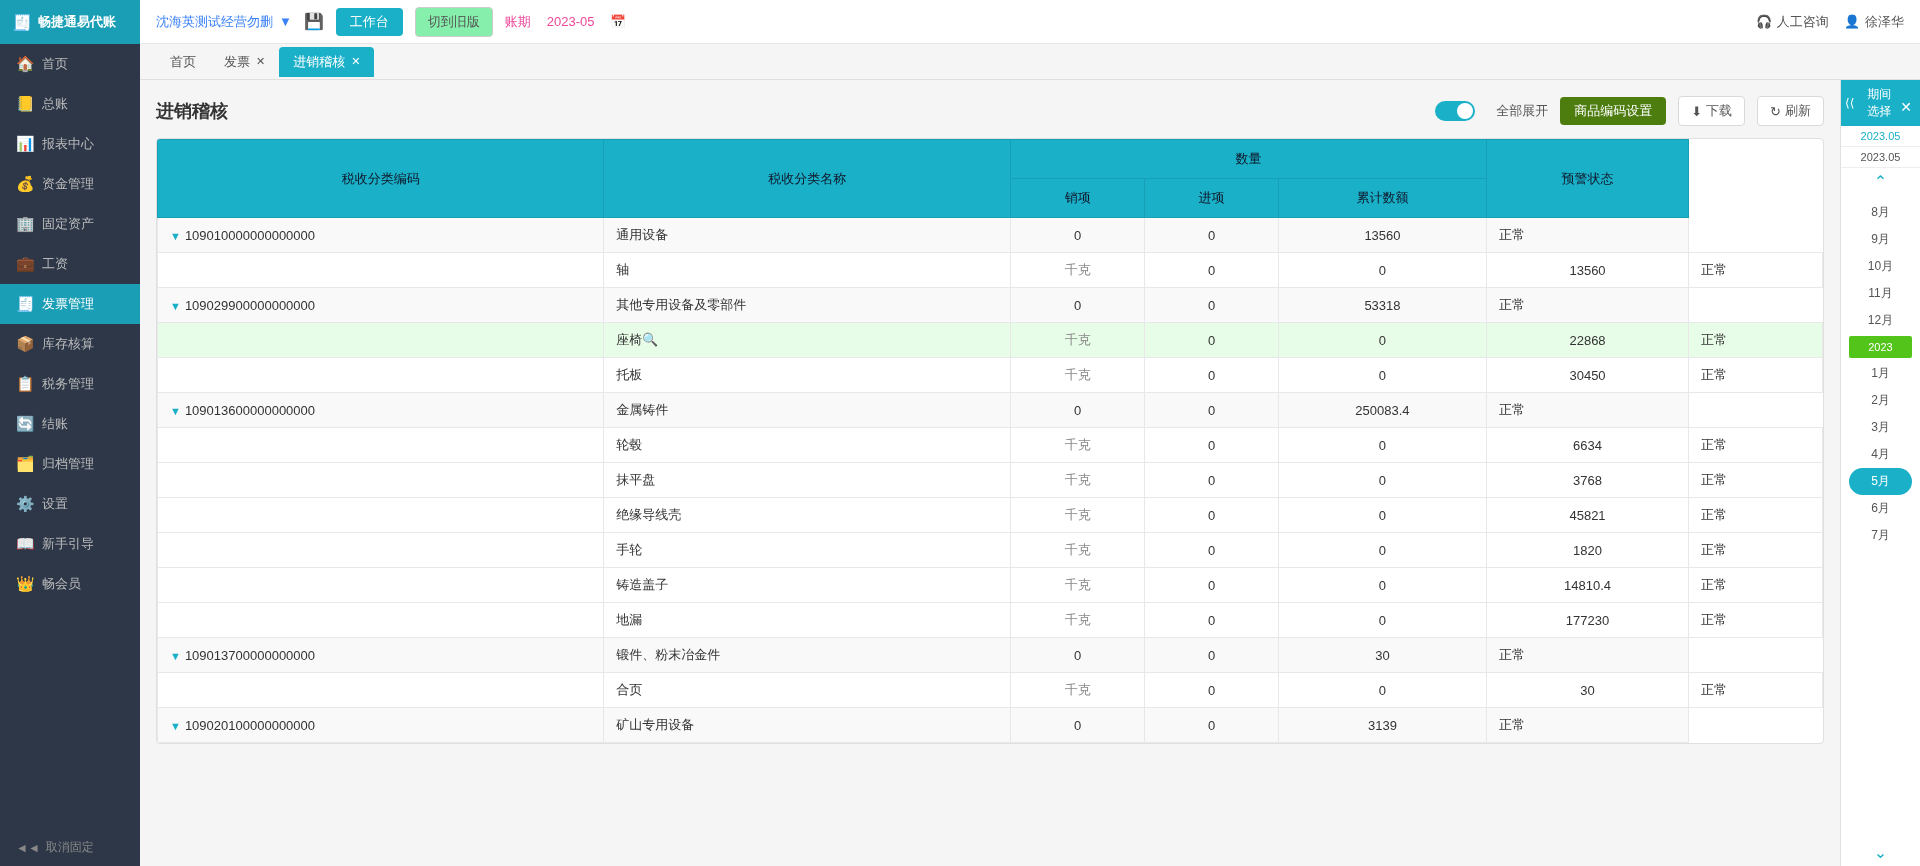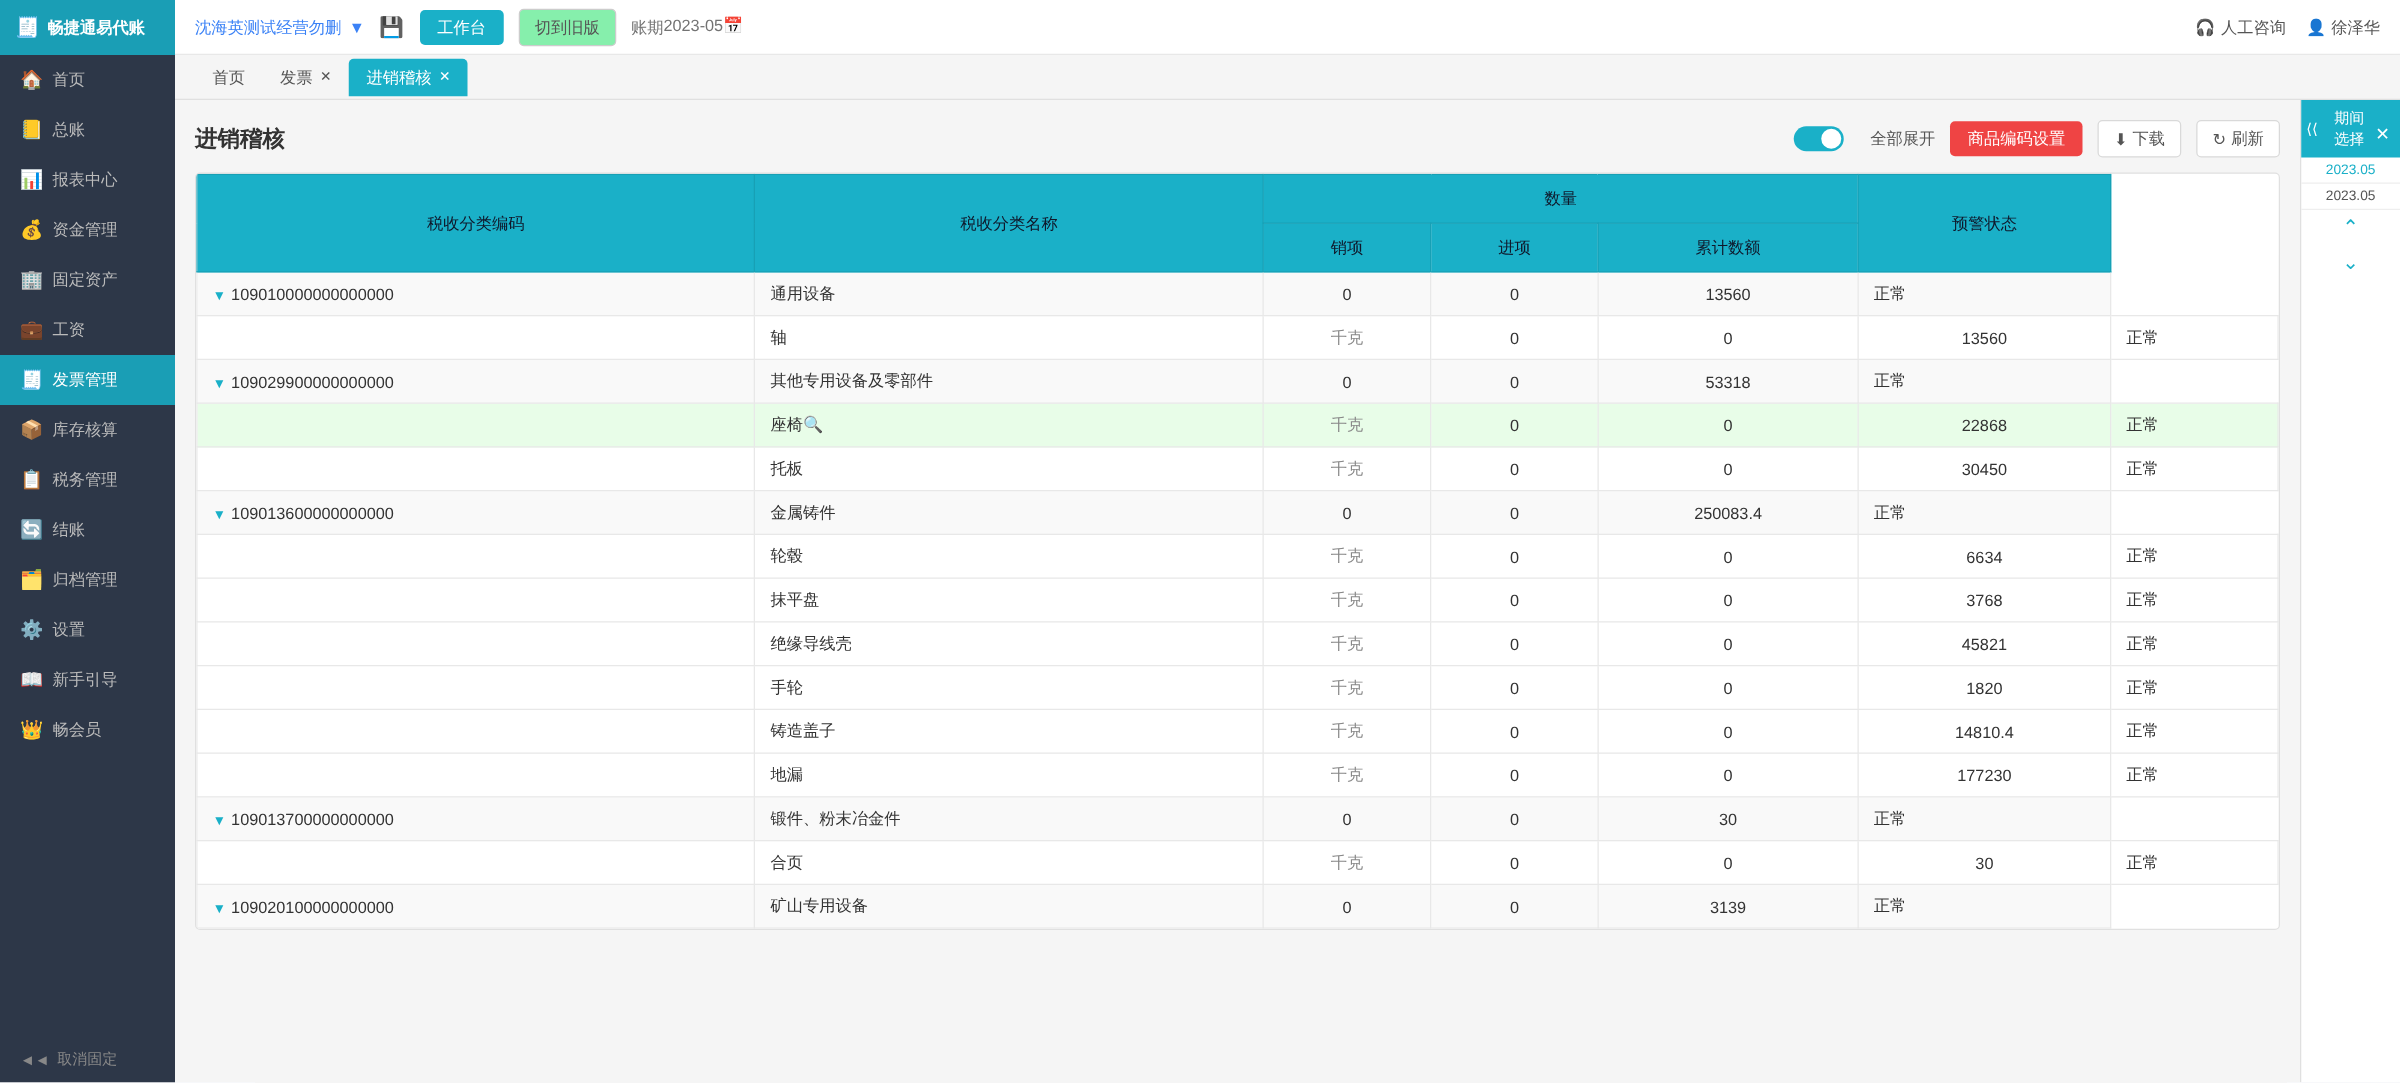--- a/index.html
+++ b/index.html
@@ -87,21 +87,21 @@
     }
     .topbar-btn-outline {
       background: #86efac;
       color: #555;
       border: 1px solid #ccc;
       padding: 5px 12px;
       border-radius: 4px;
       cursor: pointer;
       font-size: 13px;
     }
-    .topbar-period { font-size: 13px; color: #737373; display: flex; align-items: flex-start; gap: 0; }
+    .topbar-period { font-size: 13px; color: #ec4899; display: flex; align-items: center; gap: 16px; }
     .topbar-right { margin-left: auto; display: flex; align-items: center; gap: 16px; }
     .topbar-service { color: #555; font-size: 13px; display: flex; align-items: center; gap: 4px; cursor: pointer; }
     .topbar-user { color: #555; font-size: 13px; display: flex; align-items: center; gap: 4px; cursor: pointer; }
 
     
     .tabs-bar {
       background: #f5f5f5;
       display: flex;
       align-items: center;
       padding: 0 16px;
@@ -176,21 +176,21 @@
       content: '';
       position: absolute;
       right: 2px;
       top: 2px;
       width: 16px;
       height: 16px;
       background: white;
       border-radius: 50%;
     }
     .btn-green {
-      background: #ef4444;
+      background: #4d7c0f;
       color: white;
       border: none;
       padding: 5px 14px;
       border-radius: 4px;
       cursor: pointer;
       font-size: 13px;
     }
     .btn-action {
       background: white;
       color: #555;
@@ -598,16 +598,31 @@
         <span>期间选择</span>
         <span class="right-panel-close" style="position:relative;margin-left:4px;">✕</span>
       </div>
       <div style="padding: 4px 6px; font-size:11px; color:#1ab0c8; text-align:center; border-bottom:1px solid #eee;">
         <span>2023.05</span>
       </div>
       <div style="padding: 4px 6px; font-size:11px; color:#555; text-align:center; border-bottom:1px solid #eee;">
         <span>2023.05</span>
       </div>
       <div class="scroll-arrow">⌃</div>
+      <div class="months-container" id="months-container">
+      <div class="month-row">8月</div>
+          <div class="month-row">9月</div>
+          <div class="month-row">10月</div>
+          <div class="month-row">11月</div>
+          <div class="month-row">12月</div>
+          <div class="month-row year-tag">2023</div>
+          <div class="month-row">1月</div>
+          <div class="month-row">2月</div>
+          <div class="month-row">3月</div>
+          <div class="month-row">4月</div>
+          <div class="month-row active-month">5月</div>
+          <div class="month-row">6月</div>
+          <div class="month-row">7月</div>
+        </div>
       <div class="scroll-arrow">⌄</div>
     </div>
   </div>
 </div>
 
 </body></html>

